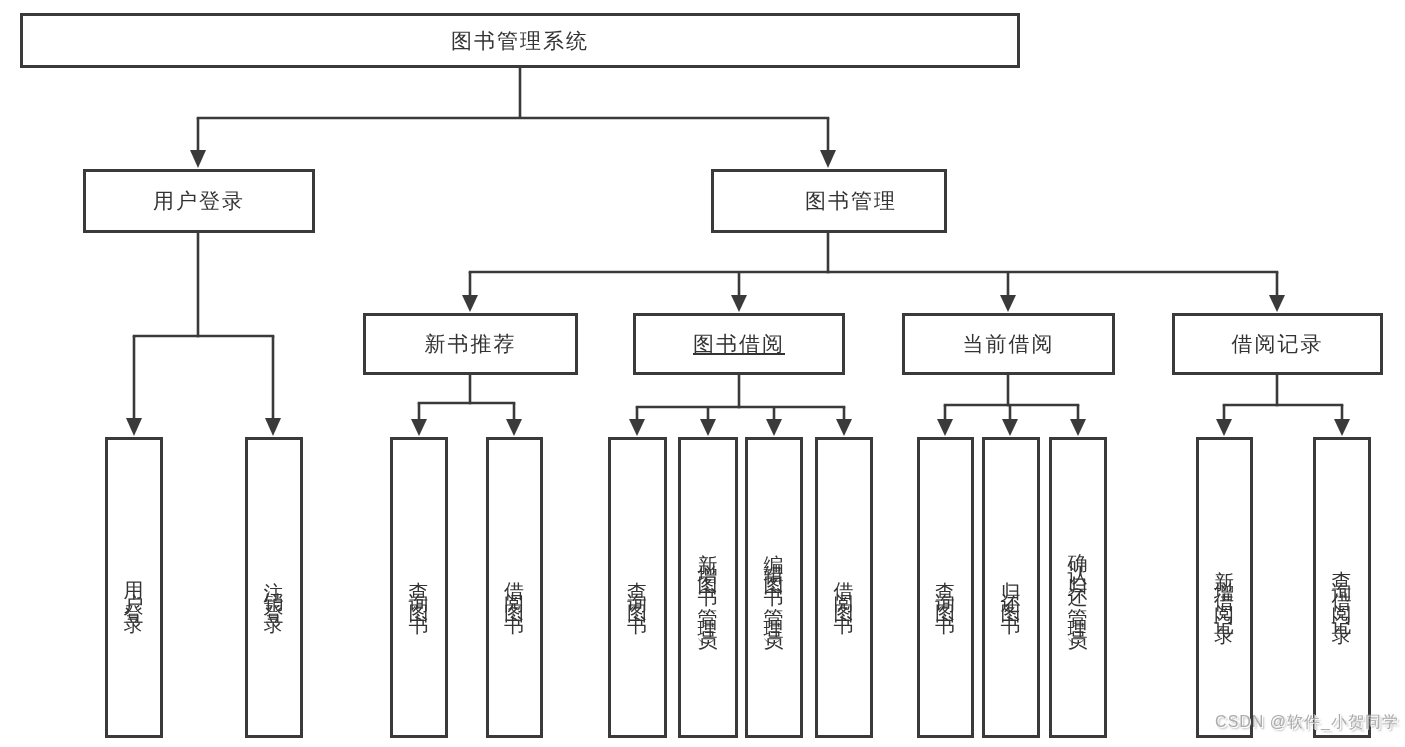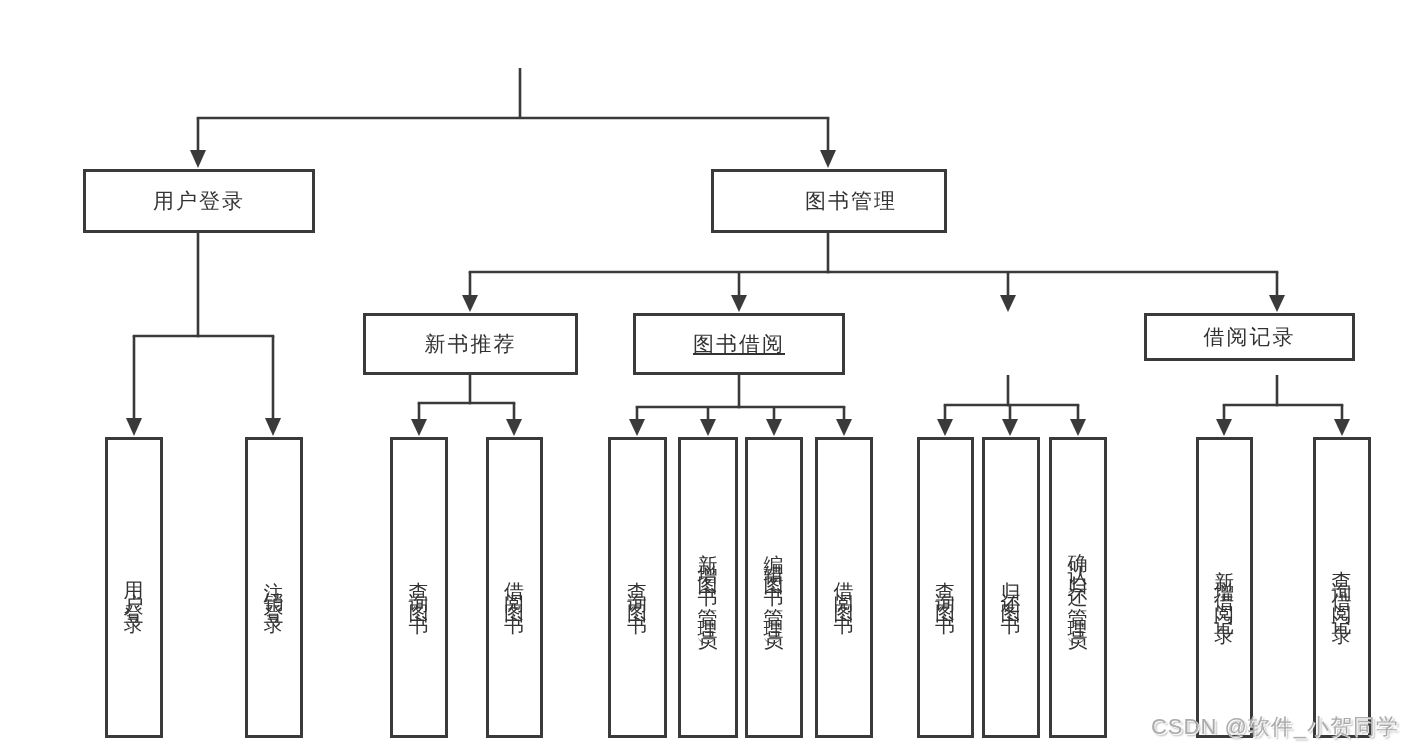--- a/index.html
+++ b/index.html
@@ -42,39 +42,39 @@
   }
   
   .pos-root{left:20px;top:13px;width:1000px;height:55px;}
   
   .pos-userlogin{left:83px;top:169px;width:232px;height:64px;}
   .pos-bookmgmt{left:711px;top:169px;width:236px;height:64px;padding-left:44px;}
   
   .pos-newbooks{left:363px;top:313px;width:215px;height:62px;text-align:right;}
   .pos-borrow{left:633px;top:313px;width:212px;height:62px;text-decoration:underline;}
   .pos-current{left:902px;top:313px;width:213px;height:62px;}
-  .pos-records{left:1144px;top:313px;width:211px;height:48px;}
+  .pos-records{left:1172px;top:313px;width:211px;height:62px;}
   
   .pos-l-a1{left:105px;width:58px;}
   .pos-l-a2{left:245px;width:58px;}
   .pos-l-b1{left:390px;width:58px;}
   .pos-l-b2{left:486px;width:57px;}
   .pos-l-c1{left:608px;width:59px;}
   .pos-l-c2{left:678px;width:60px;}
   .pos-l-c3{left:745px;width:58px;}
   .pos-l-c4{left:815px;width:58px;}
   .pos-l-d1{left:917px;width:57px;}
   .pos-l-d2{left:982px;width:58px;}
   .pos-l-d3{left:1049px;width:58px;}
   .pos-l-e1{left:1196px;width:57px;}
   .pos-l-e2{left:1313px;width:58px;}
   .watermark{
     position:absolute;
     right:6px;top:712px;
-    font-size:22px;
+    font-size:16px;
     color:var(--watermark);
     letter-spacing:1px;
     text-shadow:1px 1px 0 rgba(255,255,255,0.9), 2px 2px 2px rgba(90,90,90,0.45);
     pointer-events:none;
     white-space:nowrap;
     margin-left:47px;
   }
 </style>
 </head>
 <body>
@@ -136,26 +136,28 @@
     <polygon points="1070,419 1086,419 1078,436"></polygon>
 
     <line x1="1277" y1="375" x2="1277" y2="406.3"></line>
     <line x1="1222.7" y1="405" x2="1343.3" y2="405"></line>
     <line x1="1224" y1="405" x2="1224" y2="421"></line>
     <polygon points="1216,419 1232,419 1224,436"></polygon>
     <line x1="1342" y1="405" x2="1342" y2="421"></line>
     <polygon points="1334,419 1350,419 1342,436"></polygon>
   </svg>
 
+  <div class="hbox pos-root">图书管理系统</div>
 
   <div class="hbox pos-userlogin">用户登录</div>
   <div class="hbox pos-bookmgmt">图书管理</div>
 
   <div class="hbox pos-newbooks">新书推荐</div>
   <div class="hbox pos-borrow">图书借阅</div>
+  <div class="hbox pos-current">当前借阅</div>
   <div class="hbox pos-records">借阅记录</div>
 
   <div class="vbox pos-l-a1">用户登录</div>
   <div class="vbox pos-l-a2">注销登录</div>
 
   <div class="vbox pos-l-b1">查询图书</div>
   <div class="vbox pos-l-b2">借阅图书</div>
 
   <div class="vbox pos-l-c1">查询图书</div>
   <div class="vbox pos-l-c2">新增图书（管理员）</div>

